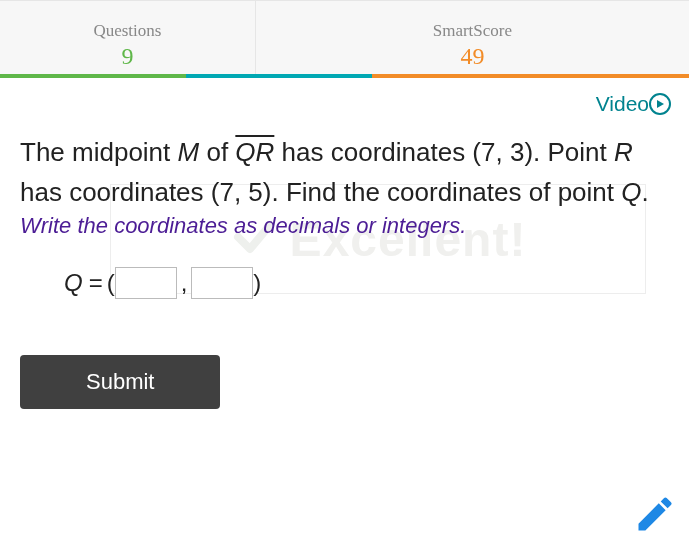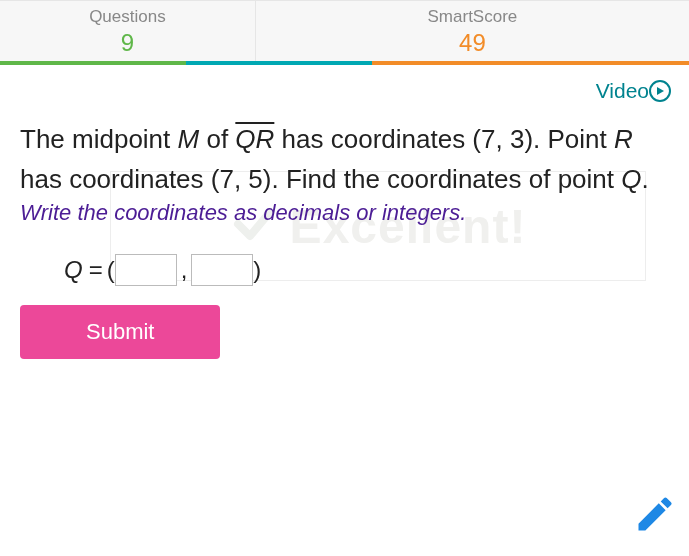--- a/index.html
+++ b/index.html
@@ -12,22 +12,23 @@
     position: relative;
   }
   .stats-bar {
     display: flex;
     background: #f7f7f7;
     border-top: 1px solid #e6e6e6;
   }
   .stat {
     flex: 1;
     text-align: center;
-    padding: 6px 0 4px;
+    padding: 20px 0 4px;
     border-right: 1px solid #e6e6e6;
+    font-family: Liberation Serif, serif;
   }
   .stat:last-child { border-right: none; flex: 1.7; }
   .stat-label {
     color: #888;
     font-size: 17px;
     margin-bottom: 2px;
   }
   .stat-value {
     font-size: 24px;
     font-weight: 400;
@@ -98,23 +99,23 @@
   .answer-input {
     width: 62px;
     height: 32px;
     border: 1px solid #bbb;
     font-size: 20px;
     padding: 2px 4px;
     font-style: normal;
   }
   .comma { font-style: normal; margin: 0 4px; }
   .submit-btn {
-    margin-top: 19px;
+    margin-top: 56px;
     margin-left: 0;
-    background: #ec4899;
+    background: #404040;
     color: #fff;
     border: none;
     border-radius: 4px;
     font-size: 22px;
     padding: 14px 66px;
     cursor: pointer;
   }
   .watermark {
     position: absolute;
     top: 62px;

